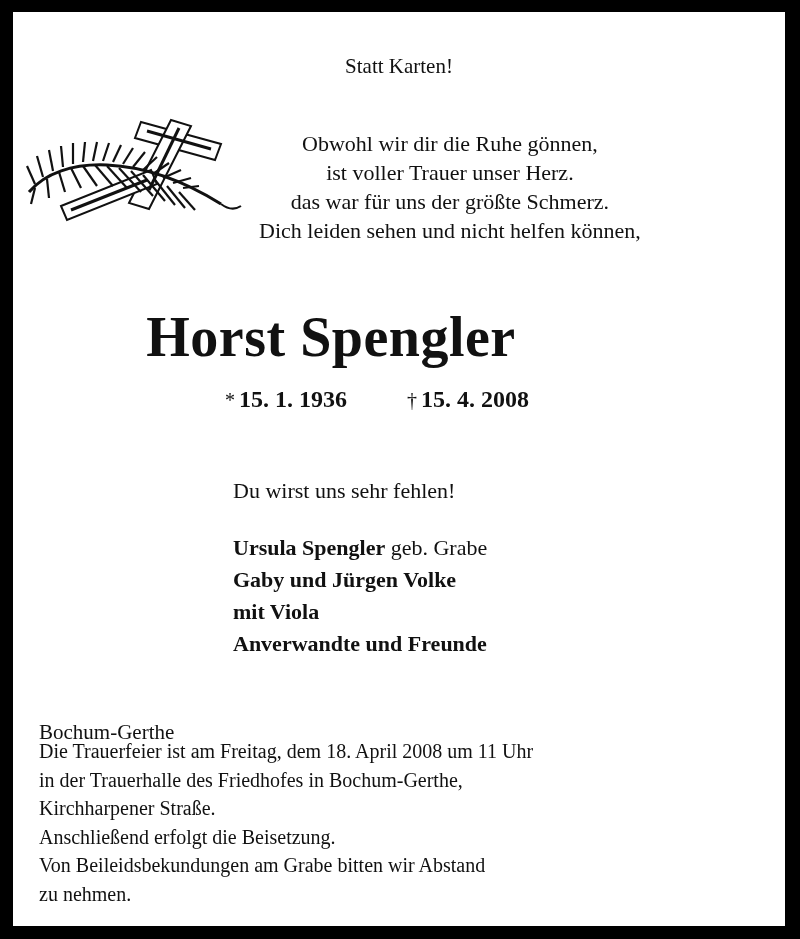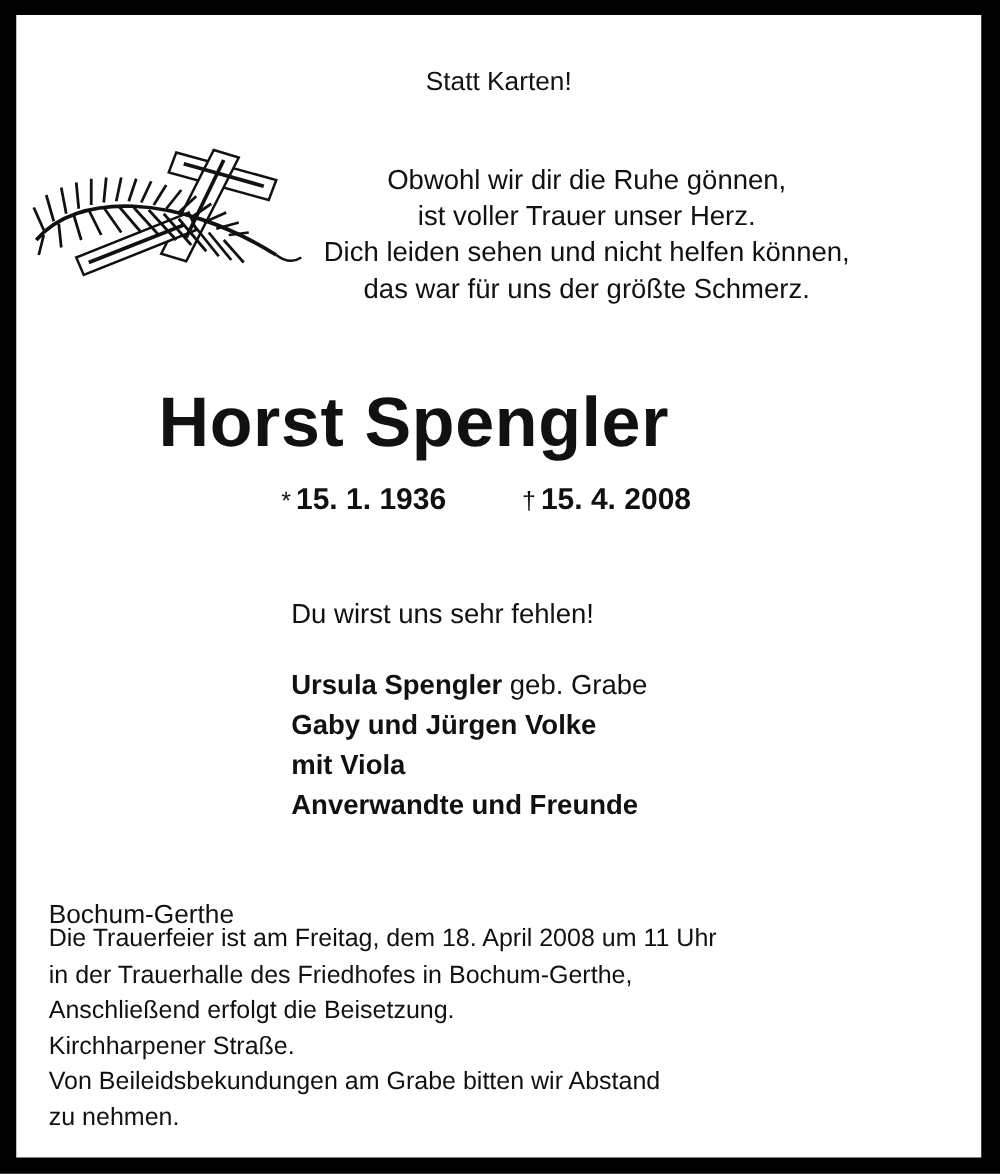--- a/index.html
+++ b/index.html
@@ -1,18 +1,18 @@
 <!DOCTYPE html>
 <html><head>
 <meta charset="utf-8">
 <style>
   html, body { margin:0; padding:0; }
   body { width:800px; height:939px; background:#000; position:relative; overflow:hidden; }
   .sheet { position:absolute; left:13px; top:12px; width:772px; height:914px; background:#fff;
-    font-family:Liberation Sans, sans-serif; color:#111; }
+    font-family:Liberation Serif, serif; color:#111; }
   .abs { position:absolute; white-space:nowrap; }
   .headline { top:42px; left:0; width:772px; text-align:center; font-size:21px; }
   .emblem { left:8px; top:102px; width:222px; height:110px; }
   .poem { left:246px; top:117px; font-size:22px; line-height:29px;text-align:center; }
   .name { top:293px; left:0; width:636px; text-align:center; font-size:56px; font-weight:bold; letter-spacing:0.5px; }
   .dates { top:374px; left:212px; font-size:24px; font-weight:bold; }
   .dates span { display:inline-block; }
   .dates .death { margin-left:54px; }
   .dates .sym { font-weight:normal; font-size:20px; margin-right:4px; }
   .miss { top:466px; left:220px; font-size:22px; }
@@ -74,22 +74,22 @@
         <line x1="134" y1="66" x2="154" y2="91"></line>
         <line x1="146" y1="72" x2="164" y2="94"></line>
         <line x1="158" y1="78" x2="174" y2="96"></line>
       </g>
     </svg>
   </div>
 
   <div class="abs poem">
     <div>Obwohl wir dir die Ruhe gönnen,</div>
     <div>ist voller Trauer unser Herz.</div>
+    <div>das war für uns der größte Schmerz.</div>
     <div>Dich leiden sehen und nicht helfen können,</div>
-    <div>das war für uns der größte Schmerz.</div>
   </div>
 
   <div class="abs name">Horst Spengler</div>
 
   <div class="abs dates">
     <span class="birth"><span class="sym">*</span><span>15. 1. 1936</span></span>
     <span class="death"><span class="sym">†</span><span>15. 4. 2008</span></span>
   </div>
 
   <div class="abs miss">Du wirst uns sehr fehlen!</div>
@@ -99,19 +99,19 @@
     <div><span class="b">Gaby und Jürgen Volke</span></div>
     <div><span class="b">mit Viola</span></div>
     <div><span class="b">Anverwandte und Freunde</span></div>
   </div>
 
   <div class="abs place">Bochum-Gerthe</div>
 
   <div class="abs info">
     <div>Die Trauerfeier ist am Freitag, dem 18. April 2008 um 11 Uhr</div>
     <div>in der Trauerhalle des Friedhofes in Bochum-Gerthe,</div>
+    <div>Kirchharpener Straße.</div>
     <div>Anschließend erfolgt die Beisetzung.</div>
-    <div>Kirchharpener Straße.</div>
     <div>Von Beileidsbekundungen am Grabe bitten wir Abstand</div>
     <div>zu nehmen.</div>
   </div>
 
 </div>
 
 </body></html>

